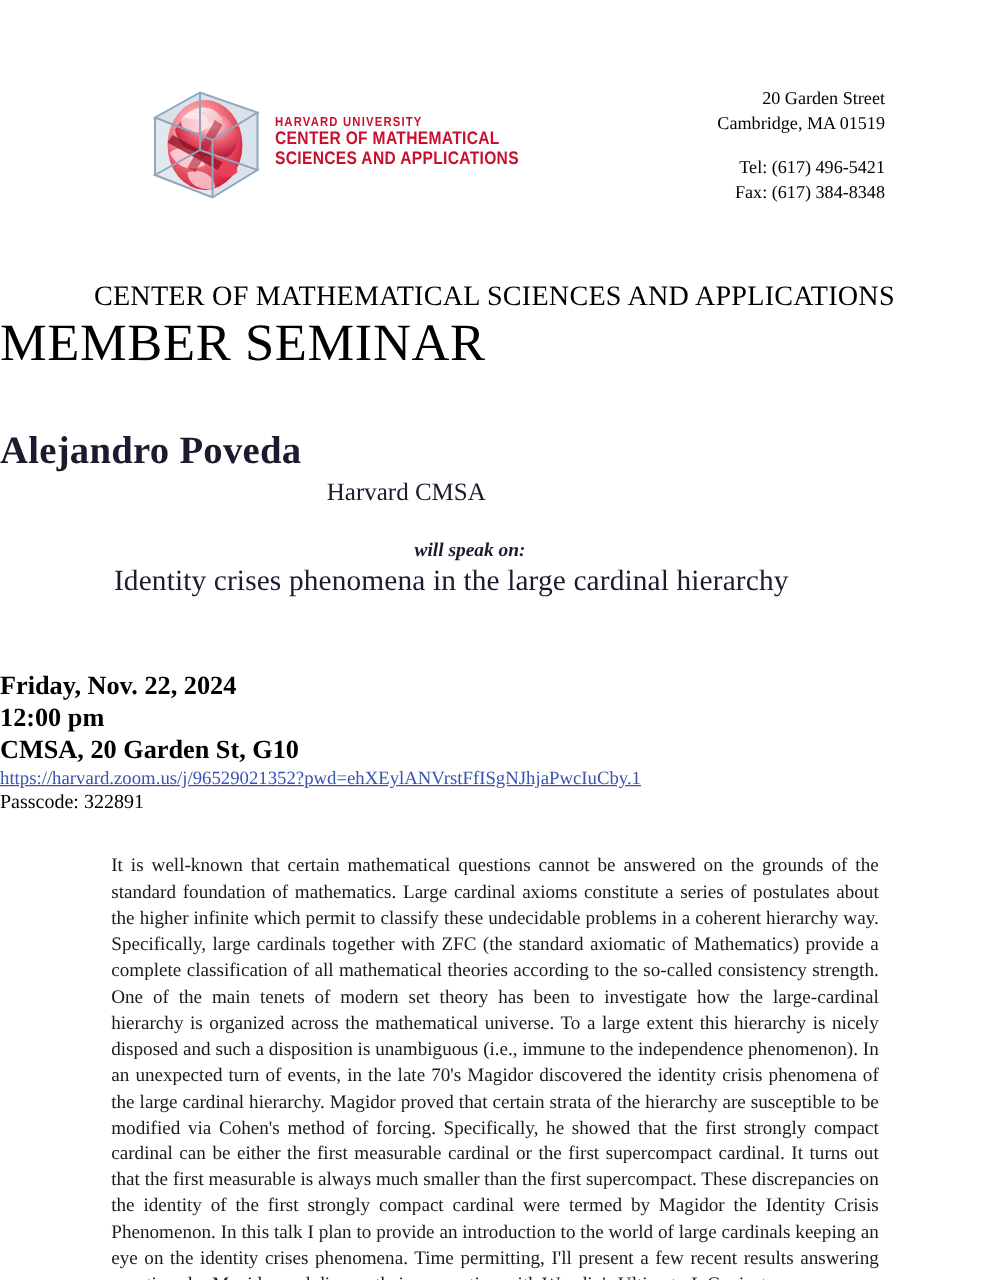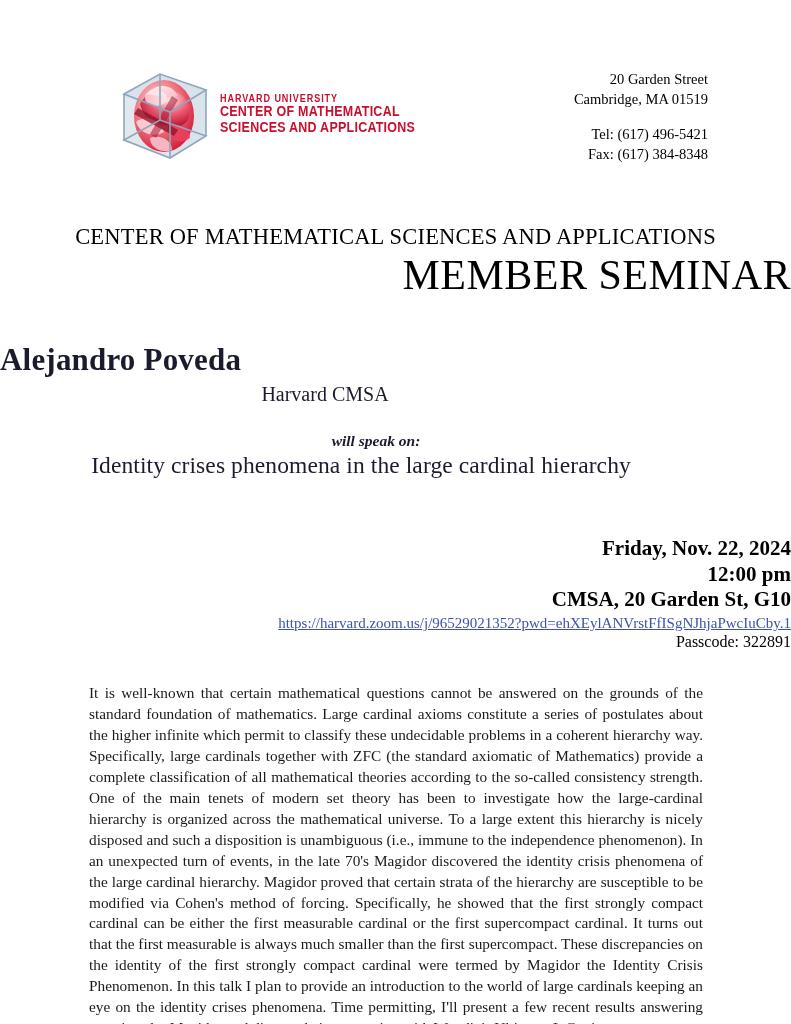--- a/index.html
+++ b/index.html
@@ -94,21 +94,21 @@
     font-size: 22.5px;
     letter-spacing: 0.2px;
     white-space: nowrap;
   }
 
   .member-seminar {
     position: absolute;
     top: 252px;
     left: 0;
     width: 791px;
-    text-align: right;
+    text-align: left;
     font-size: 42px;
     letter-spacing: 0.5px;
     line-height: 1.1;
   }
 
   .speaker-name {
     position: absolute;
     top: 342px;
     left: 0;
     width: 791px;
@@ -151,21 +151,21 @@
     color: #1b1b2f;
     letter-spacing: 0.1px;
   }
 
   
   .logistics {
     position: absolute;
     top: 536px;
     left: 0;
     width: 791px;
-    text-align: right;
+    text-align: left;
   }
   .logistics .l-date,
   .logistics .l-time,
   .logistics .l-place {
     font-size: 21px;
     font-weight: bold;
     line-height: 1.22;
     display: block;
   }
   .logistics .l-link {

